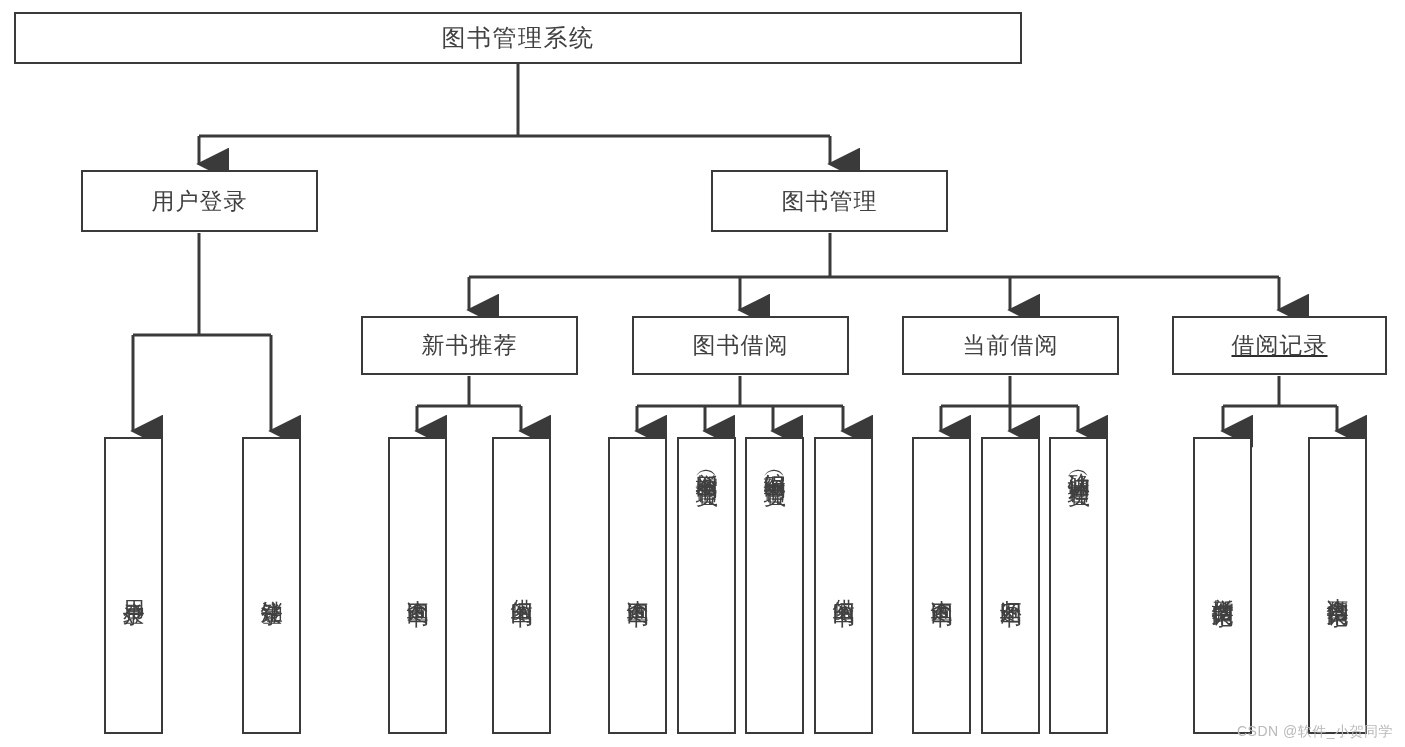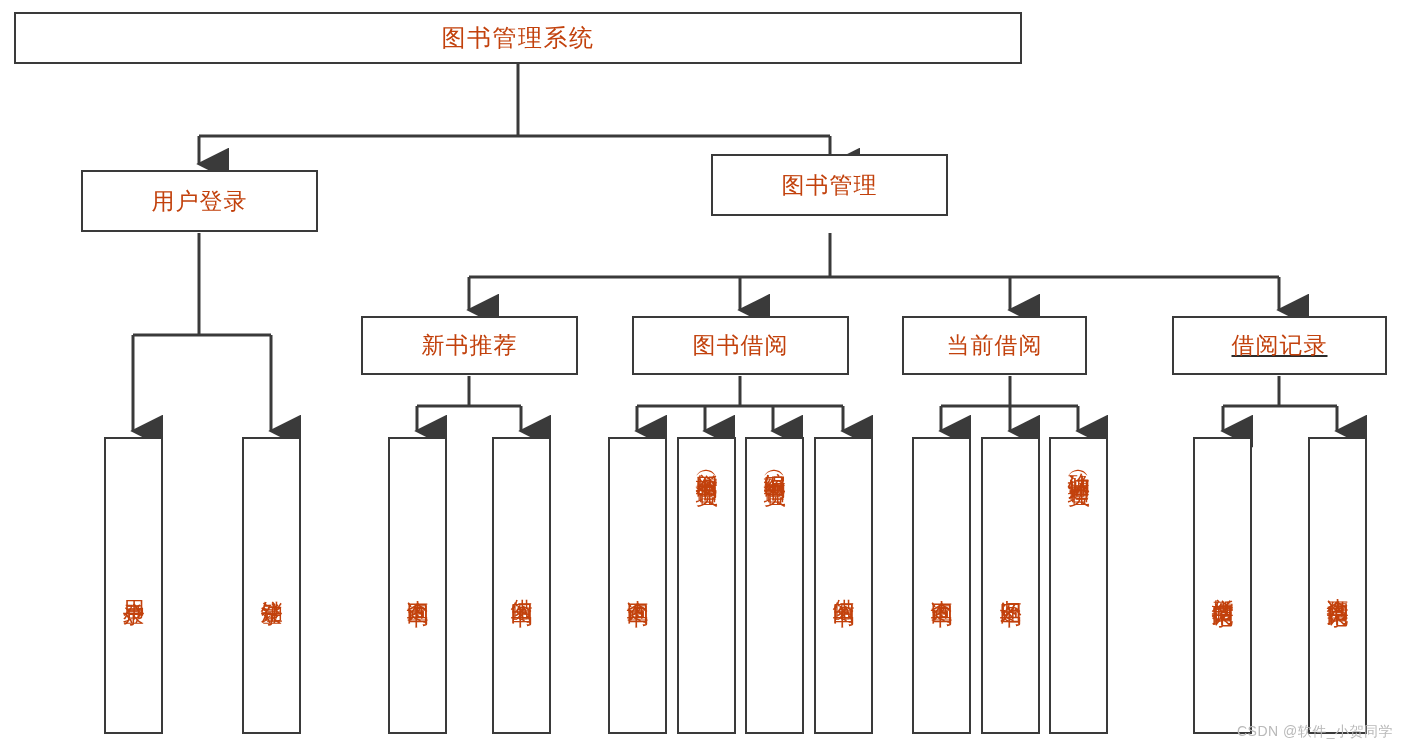--- a/index.html
+++ b/index.html
@@ -27,21 +27,21 @@
     border:2px solid #3a3a3a;
     display:flex;
     align-items:center;
     justify-content:center;
     color:#2b2b2b;
   }
   .node .lbl{
     display:block;
     text-align:center;
     line-height:1.08;
-    color:#c2410c;
+    color:#404040;
   }
   
   .node.horiz .lbl{
     font-size:23px;
     letter-spacing:1px;
   }
   .node.root .lbl{ font-size:24px; letter-spacing:1.5px; }
   
   .node.vert{
     align-items:flex-start;
@@ -128,31 +128,31 @@
     </g>
   </svg>
 
   <div class="node horiz root" style="left:14px;top:12px;width:1008px;height:52px;">
     <span class="lbl">图书管理系统</span>
   </div>
 
   <div class="node horiz" style="left:81px;top:170px;width:237px;height:62px;">
     <span class="lbl">用户登录</span>
   </div>
-  <div class="node horiz" style="left:711px;top:154px;width:237px;height:62px;">
+  <div class="node horiz" style="left:711px;top:170px;width:237px;height:62px;">
     <span class="lbl">图书管理</span>
   </div>
 
   <div class="node horiz" style="left:361px;top:316px;width:217px;height:59px;">
     <span class="lbl">新书推荐</span>
   </div>
   <div class="node horiz" style="left:632px;top:316px;width:217px;height:59px;">
     <span class="lbl">图书借阅</span>
   </div>
-  <div class="node horiz" style="left:902px;top:316px;width:185px;height:59px;">
+  <div class="node horiz" style="left:902px;top:316px;width:217px;height:59px;">
     <span class="lbl">当前借阅</span>
   </div>
   <div class="node horiz" style="left:1172px;top:316px;width:215px;height:59px;text-decoration:underline;">
     <span class="lbl">借阅记录</span>
   </div>
 
   <div class="node vert mid" style="left:104px;top:437px;width:59px;height:297px;">
     <span class="lbl">用户登录</span>
   </div>
   <div class="node vert mid" style="left:242px;top:437px;width:59px;height:297px;">

